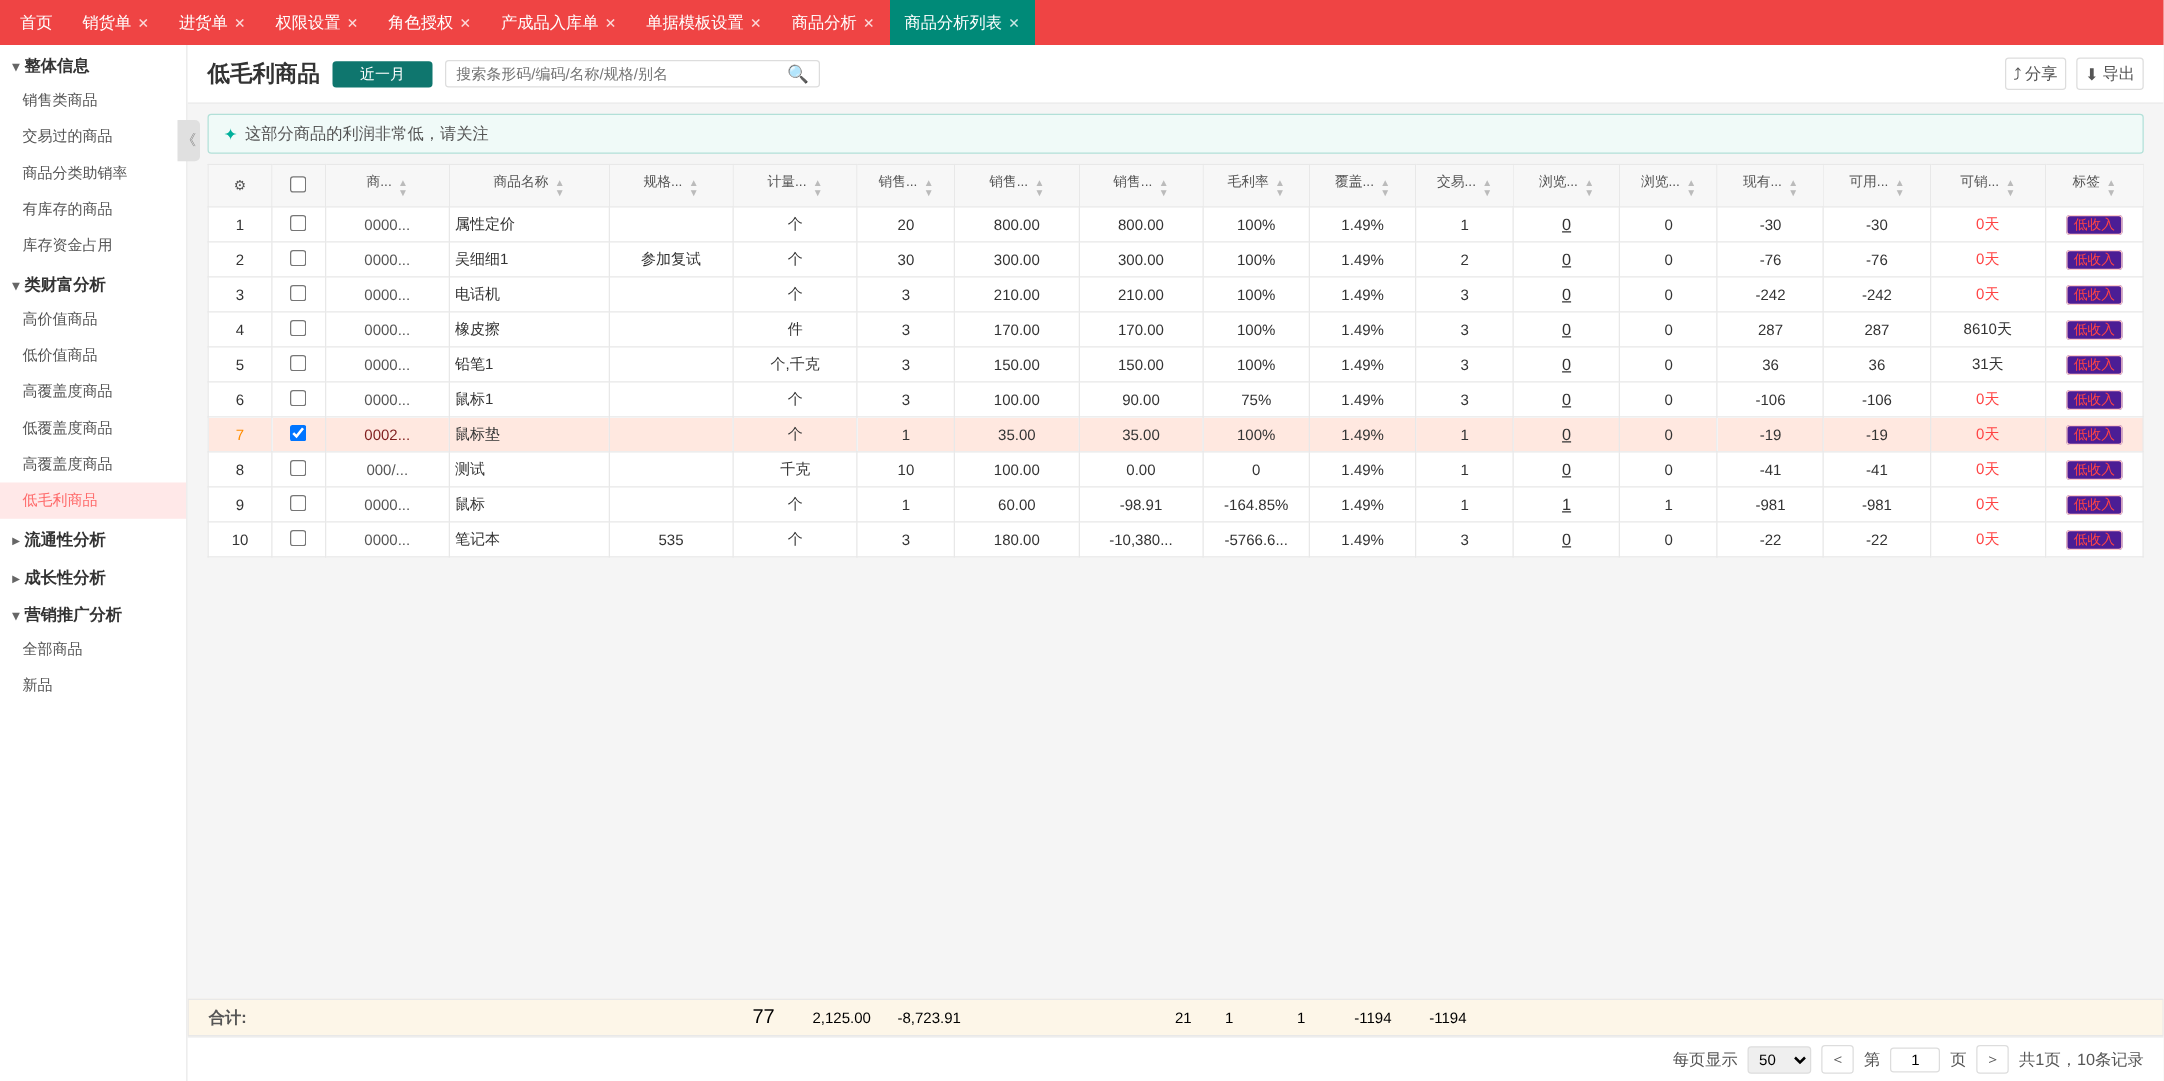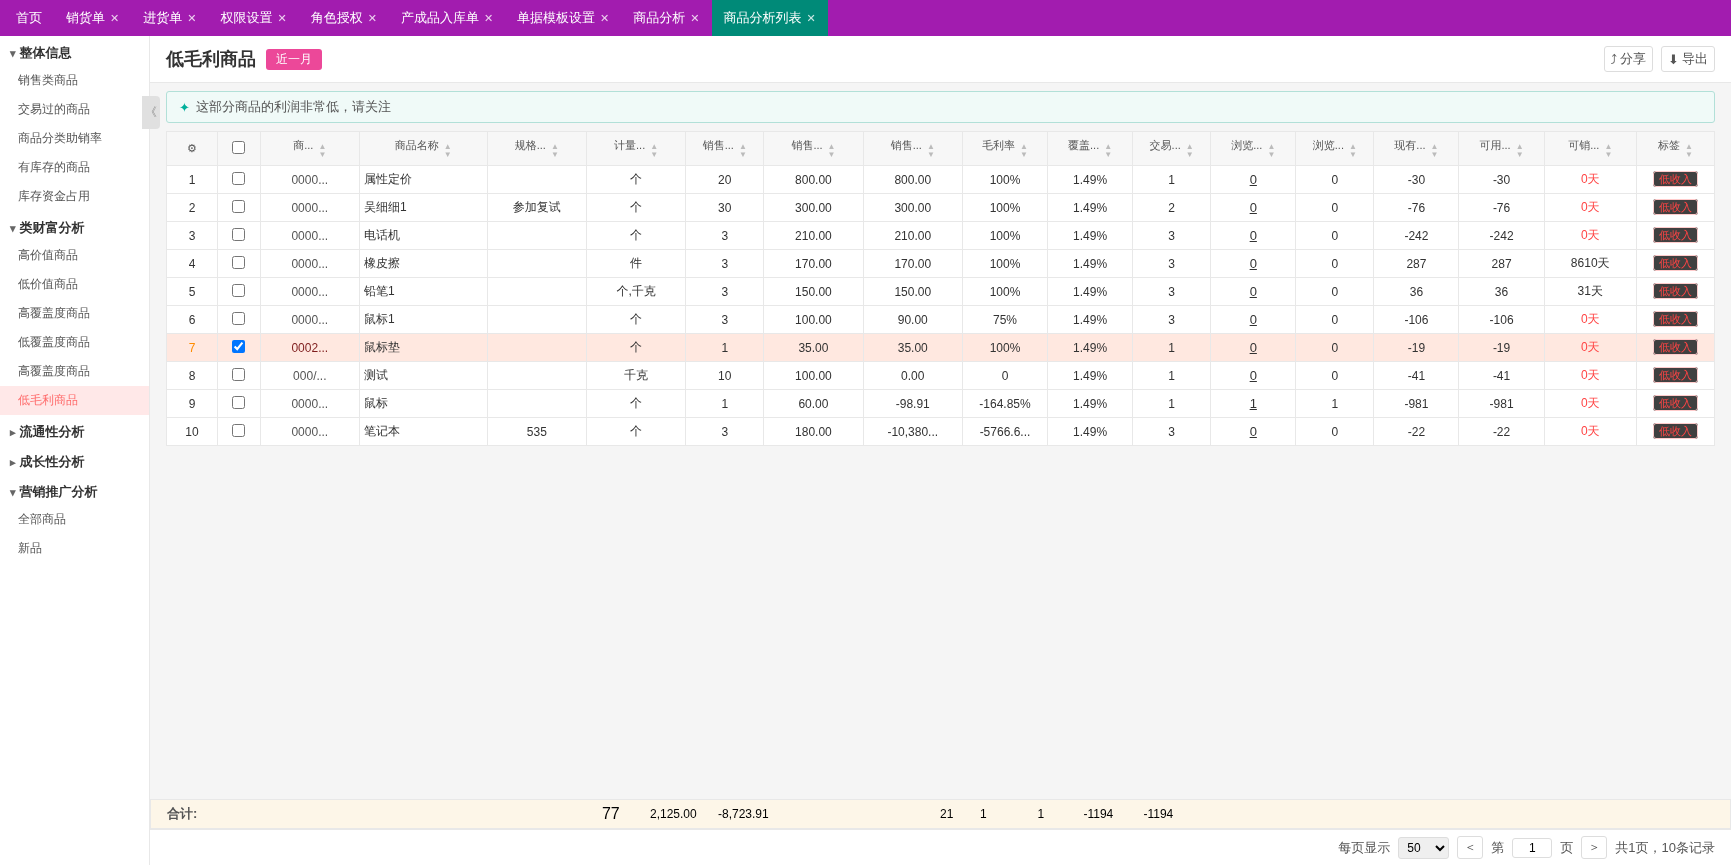--- a/index.html
+++ b/index.html
@@ -1,19 +1,19 @@
 <!DOCTYPE html>
 <html><head>
   <meta charset="utf-8">
   <style>
     * { box-sizing: border-box; margin: 0; padding: 0; font-family: 'Microsoft YaHei', Arial, sans-serif; font-size: 13px; }
     body { background: #f5f5f5; overflow-x: hidden; }
 
     
-    .top-nav { background: #a21caf; display: flex; align-items: center; height: 36px; padding: 0 4px; }
+    .top-nav { background: #ef4444; display: flex; align-items: center; height: 36px; padding: 0 4px; }
     .top-nav-item { color: #fff; padding: 0 12px; height: 36px; display: flex; align-items: center; cursor: pointer; white-space: nowrap; font-size: 13px; }
     .top-nav-item.active { background: #008a78; }
     .top-nav-item .close-x { margin-left: 5px; font-size: 11px; opacity: 0.8; }
 
     
     .main-layout { display: flex; height: calc(100vh - 36px); }
 
     
     .sidebar { width: 150px; background: #fff; border-right: 1px solid #e8e8e8; overflow-y: auto; flex-shrink: 0; }
     .sidebar-group { }
@@ -21,21 +21,21 @@
     .sidebar-group-title .arrow { margin-right: 4px; color: #666; font-size: 11px; }
     .sidebar-item { padding: 6px 10px 6px 18px; color: #555; cursor: pointer; font-size: 12px; }
     .sidebar-item.active { background: #ffe8e8; color: #ff6b6b; }
 
     
     .content { flex: 1; display: flex; flex-direction: column; overflow: hidden; }
 
     
     .content-header { padding: 10px 16px; background: #fff; border-bottom: 1px solid #e8e8e8; display: flex; align-items: center; gap: 10px; }
     .page-title { font-size: 18px; font-weight: bold; color: #333; }
-    .date-filter { background: #ec4899; color: #fff; padding: 2px 10px; border-radius: 3px; font-size: 12px; cursor: pointer; }
+    .date-filter { background: #0f766e; color: #fff; padding: 2px 22px; border-radius: 3px; font-size: 12px; cursor: pointer; }
     .search-box { display: flex; align-items: center; border: 1px solid #ddd; border-radius: 3px; padding: 2px 8px; flex: 1; max-width: 300px; background: #fff; }
     .search-box input { border: none; outline: none; font-size: 12px; flex: 1; }
     .search-icon { color: #999; font-size: 14px; cursor: pointer; }
     .header-actions { margin-left: auto; display: flex; gap: 8px; }
     .btn-action { display: flex; align-items: center; gap: 3px; color: #555; cursor: pointer; font-size: 12px; padding: 3px 6px; border-radius: 3px; border: 1px solid #ddd; background: #fff; }
 
     
     .notice-banner { background: #f0faf8; border: 1px solid #b2e0d8; margin: 8px 16px; padding: 6px 12px; border-radius: 3px; color: #555; font-size: 12px; display: flex; align-items: center; gap: 6px; }
     .notice-icon { color: #00b09b; }
 
@@ -46,21 +46,21 @@
     .table-container { flex: 1; overflow: auto; padding: 0 16px; }
     table { width: 100%; border-collapse: collapse; background: #fff; table-layout: fixed; }
     thead tr { background: #f7f7f7; }
     thead th { border: 1px solid #e8e8e8; padding: 6px 4px; font-size: 11px; color: #555; font-weight: normal; text-align: center; white-space: nowrap; overflow: hidden; text-overflow: ellipsis; cursor: pointer; user-select: none; position: sticky; top: 0; background: #f7f7f7; z-index: 1; }
     thead th .sort-icon { display: inline-flex; flex-direction: column; margin-left: 2px; }
     thead th .sort-icon span { font-size: 8px; line-height: 1; color: #bbb; }
     tbody tr { }
     tbody tr.selected-row { background: #ffe8e0; }
     td { border: 1px solid #e8e8e8; padding: 5px 4px; font-size: 12px; text-align: center; color: #333; white-space: nowrap; overflow: hidden; text-overflow: ellipsis; }
     td.text-left { text-align: left; }
-    .tag-low { background: #404040; color: #ff4444; border: 1px solid #ffcccc; padding: 1px 5px; border-radius: 3px; font-size: 11px; }
+    .tag-low { background: #4c1d95; color: #ff4444; border: 1px solid #ffcccc; padding: 1px 5px; border-radius: 3px; font-size: 11px; }
     .underline-link { text-decoration: underline; cursor: pointer; color: #333; }
 
     
     input[type=checkbox] { cursor: pointer; }
 
     
     .settings-th { width: 36px; }
 
     
     .table-footer { background: #fdf6e8; border: 1px solid #e8e8e8; padding: 5px 16px; display: flex; align-items: center; }
@@ -181,20 +181,24 @@
     </div>
   </div>
 
   <div class="sidebar-collapse" style="position:absolute;left:142px;top:60px;background:#e0e0e0;border-radius:0 4px 4px 0;padding:8px 3px;cursor:pointer;color:#888;z-index:10;font-size:12px;">《</div>
 
   <div class="content">
 
     <div class="content-header">
       <span class="page-title">低毛利商品</span>
       <span class="date-filter">近一月</span>
+      <div class="search-box">
+        <input type="text" style="font-size: 12px; border: none; outline: none; width: 100%;" placeholder="搜索条形码/编码/名称/规格/别名">
+        <span class="search-icon">🔍</span>
+      </div>
       <div class="header-actions">
         <div class="btn-action">
           <span>⤴</span>
           <span>分享</span>
         </div>
         <div class="btn-action">
           <span>⬇</span>
           <span>导出</span>
         </div>
       </div>

